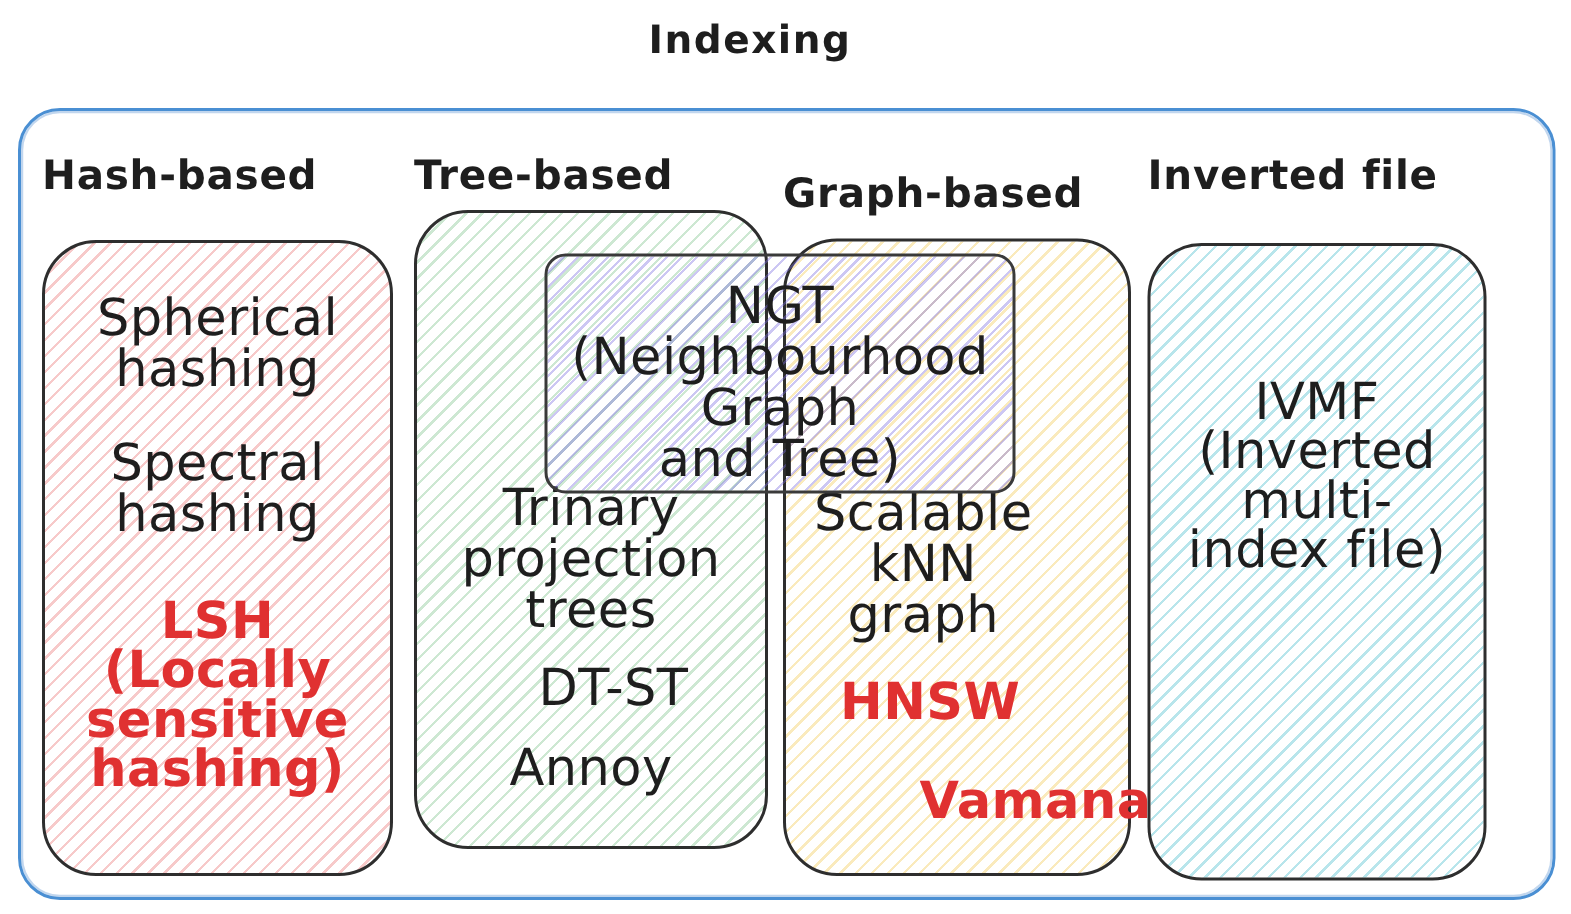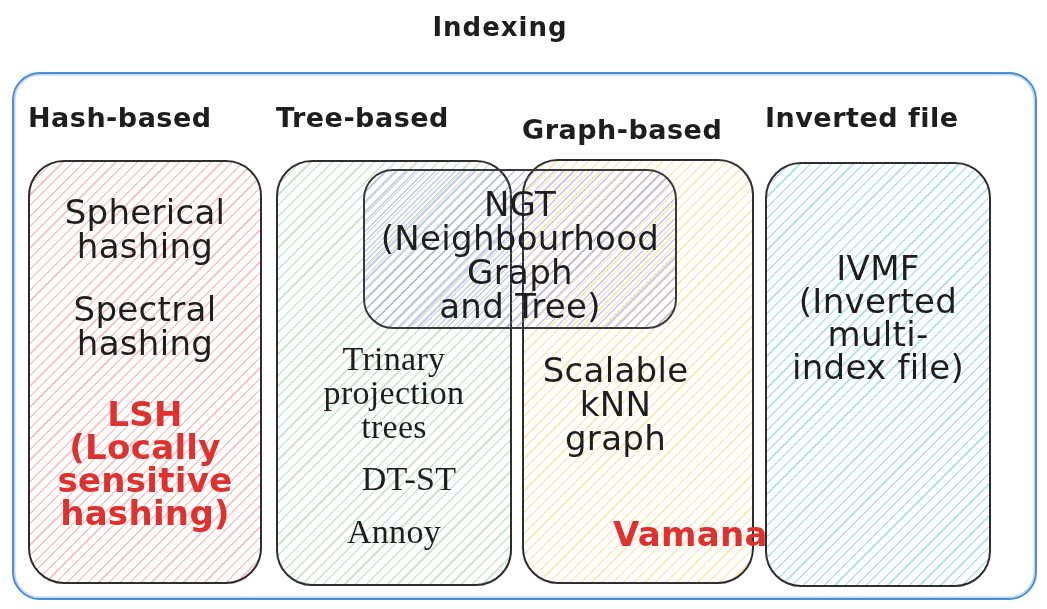--- a/index.html
+++ b/index.html
@@ -55,43 +55,42 @@
     border-radius: 36px;
     z-index: 3;
   }
   #hash-box {
     left: 28px; top: 160px; width: 230px; height: 420px;
     background-image: repeating-linear-gradient(135deg,
       rgba(224, 49, 49, 0.26) 0px, rgba(224, 49, 49, 0.26) 1.6px,
       transparent 1.6px, transparent 7.5px);
   }
   #tree-box {
-    left: 276px; top: 160px; width: 232px; height: 422px;
+    left: 276px; top: 140px; width: 232px; height: 422px;
     background-image: repeating-linear-gradient(135deg,
       rgba(47, 158, 68, 0.24) 0px, rgba(47, 158, 68, 0.24) 1.6px,
       transparent 1.6px, transparent 7.5px);
-    font-family: Liberation Serif, serif;
   }
   #graph-box {
     left: 522px; top: 159px; width: 228px; height: 421px;
     background-image: repeating-linear-gradient(135deg,
       rgba(240, 191, 48, 0.32) 0px, rgba(240, 191, 48, 0.32) 1.6px,
       transparent 1.6px, transparent 7.5px);
   }
   #inverted-box {
     left: 765px; top: 162px; width: 222px; height: 421px;
     background-image: repeating-linear-gradient(135deg,
       rgba(21, 170, 191, 0.30) 0px, rgba(21, 170, 191, 0.30) 1.6px,
       transparent 1.6px, transparent 7.5px);
   }
 
   #ngt-box {
     left: 363px; top: 169px; width: 310px; height: 156px;
     border: 2px solid #3a3a3a;
-    border-radius: 30px;
+    border-radius: 14px;
     z-index: 5;
     background-image: repeating-linear-gradient(135deg,
       rgba(122, 108, 224, 0.38) 0px, rgba(122, 108, 224, 0.38) 1.5px,
       transparent 1.5px, transparent 7px);
   }
 
   .txt {
     position: absolute;
     white-space: pre-line;
     font-size: 34px;
@@ -106,21 +105,21 @@
   #txt-spherical { top: 33px;  left: 0; width: 100%; }
   #txt-spectral  { top: 130px; left: 0; width: 100%; }
   #txt-lsh       { top: 236px; left: 0; width: 100%; line-height: 33px; }
 
   
   #txt-trinary { top: 180px; left: 0; width: 100%; }
   #txt-dtst    { top: 300px; left: 0; width: 100%; padding-left: 30px; box-sizing: border-box; }
   #txt-annoy   { top: 353px; left: 0; width: 100%; box-sizing: border-box; }
 
   
-  #txt-scalable { top: 192px; left: 0; width: 100%; padding-right: 45px; box-sizing: border-box; }
+  #txt-scalable { top: 164px; left: 0; width: 100%; padding-right: 45px; box-sizing: border-box; }
   #txt-hnsw     { top: 290px; left: 36px; text-align: left; }
   #txt-vamana   { top: 356px; left: 89px; text-align: left; }
 
   
   #txt-ivmf { top: 88px;  left: 0; width: 100%; line-height: 33px; }
   #txt-ivf  { top: 276px; left: 0; width: 100%; line-height: 33px; }
 
   
   #txt-ngt { top: 16px; left: 0; width: 100%; line-height: 34px; }
 </style>
@@ -151,20 +150,21 @@
   <div id="txt-trinary" class="txt">Trinary
 projection
 trees</div>
   <div id="txt-dtst" class="txt">DT-ST</div>
   <div id="txt-annoy" class="txt">Annoy</div>
 </div>
 
 <div id="graph-box" class="abs cat-box">
   <div id="txt-scalable" class="txt">Scalable
 kNN graph</div>
+  <div id="txt-hnsw" class="txt red">HNSW</div>
   <div id="txt-vamana" class="txt red">Vamana</div>
 </div>
 
 <div id="inverted-box" class="abs cat-box">
   <div id="txt-ivmf" class="txt">IVMF
 (Inverted multi-
 index file)</div>
 </div>
 
 <div id="ngt-box" class="abs">

